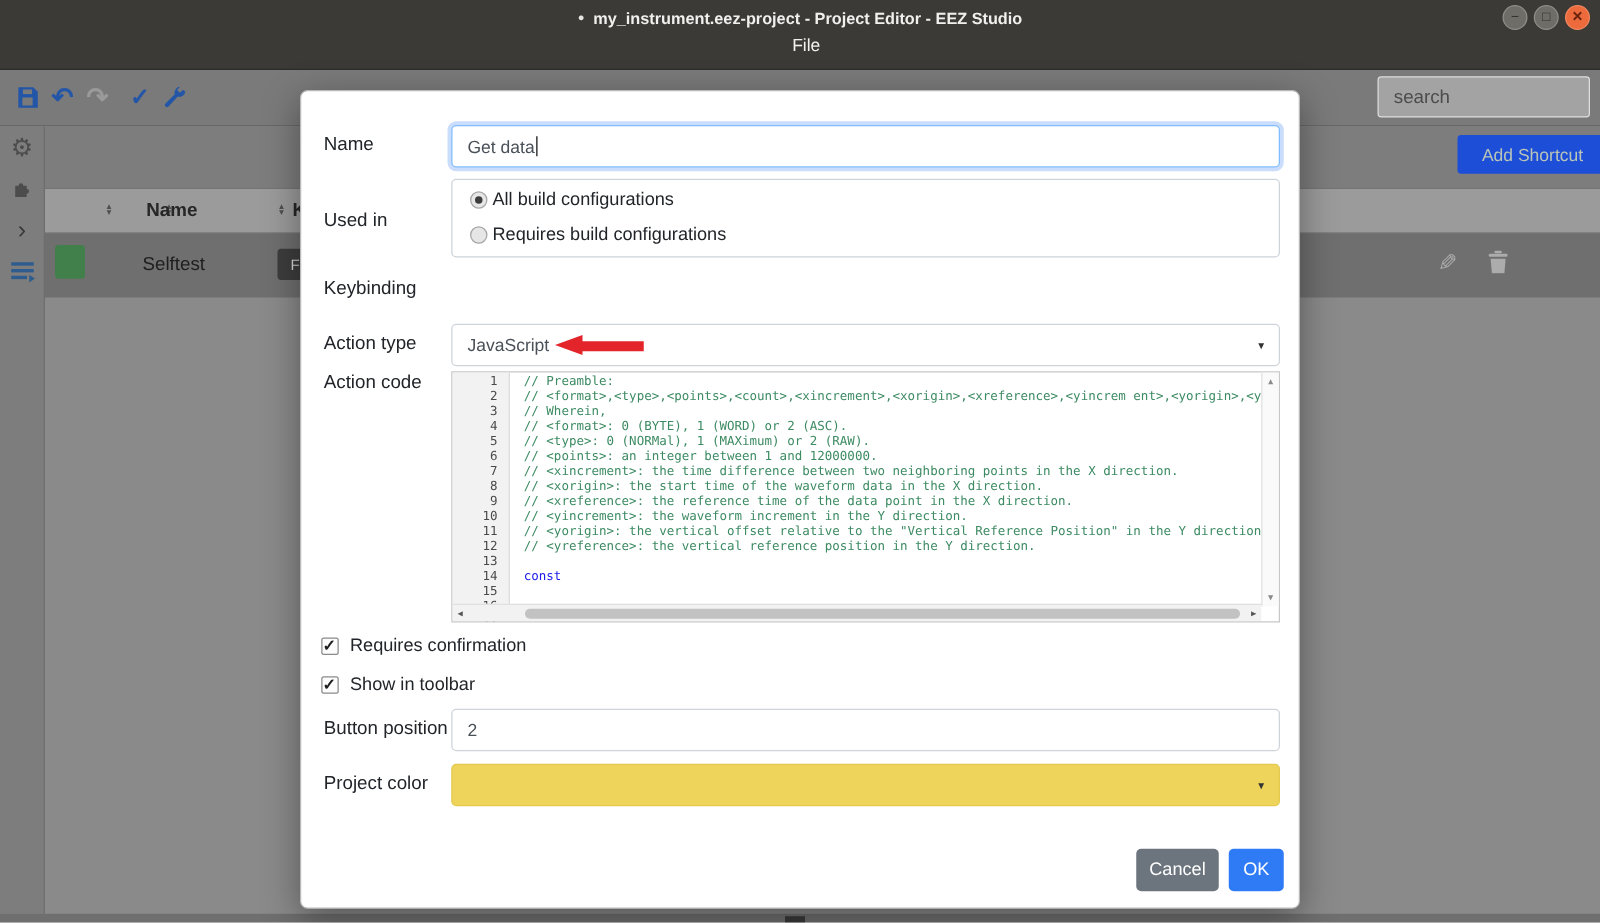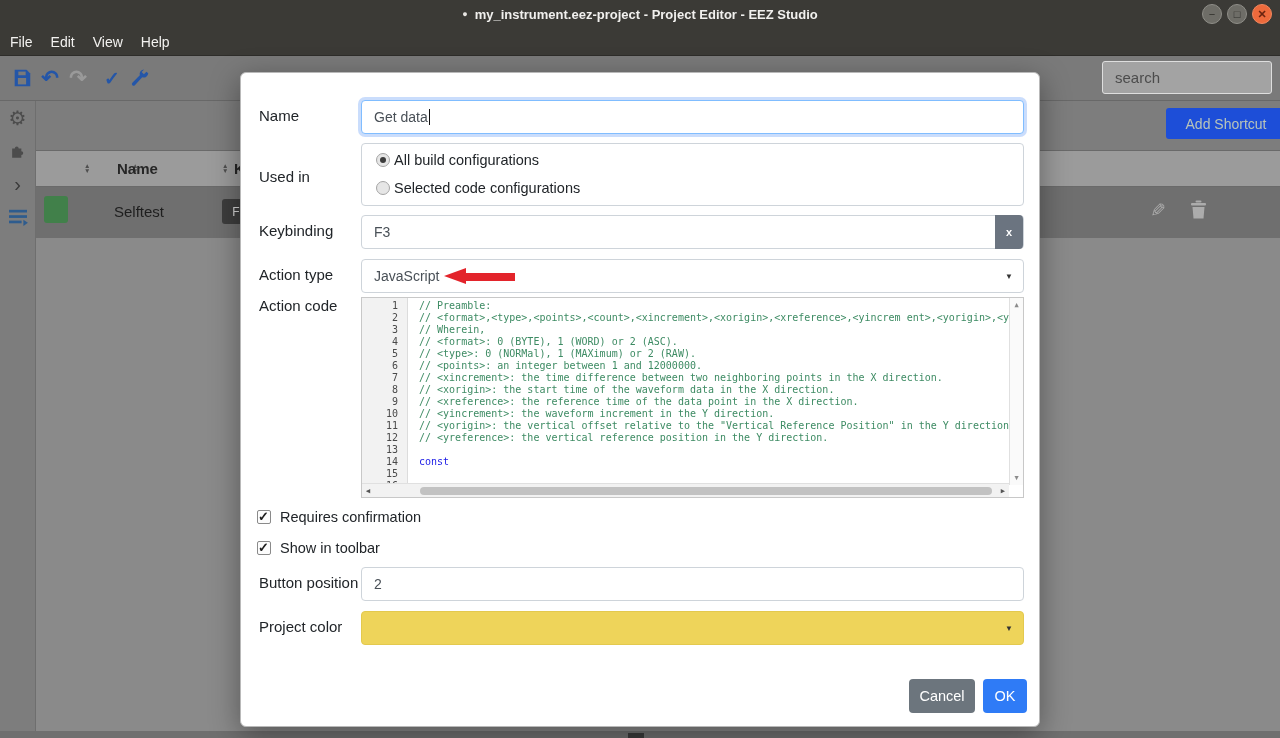--- a/index.html
+++ b/index.html
@@ -8,21 +8,21 @@
   .abs { position:absolute; }
 
   
   .titlebar { left:0; top:0; width:1280px; height:28px; background:#3b3a36; display:flex; align-items:center; justify-content:center; }
   .title-text { color:#f1f0ee; font-size:13px; font-weight:bold; display:flex; align-items:center; gap:7px; }
   .title-dot { font-size:9px; color:#e8e6e3; }
   .win-controls { position:absolute; right:8px; top:4px; display:flex; gap:5px; }
   .win-btn { width:20px; height:20px; border-radius:50%; display:flex; align-items:center; justify-content:center; font-size:11px; line-height:1; }
   .win-min,.win-max { background:#6e6d67; border:1px solid #8f8e88; color:#2f2e2a; }
   .win-close { background:#ed6a3c; border:1px solid #f0875f; color:#6b2410; font-weight:bold; }
-  .menubar { left:0; top:28px; width:1280px; height:28px; background:#3b3a36; border-bottom:1px solid #2e2d2a; display:flex; align-items:center; gap:18px; padding-left:10px; }
+  .menubar { left:0; top:28px; width:1280px; height:28px; background:#3b3a36; border-bottom:1px solid #2e2d2a; display:flex; align-items:center; gap:18px; padding-left:10px;flex-direction:column; }
   .menu-item { color:#f3f2f0; font-size:14px; }
 
   
   .toolbar { left:0; top:56px; width:1280px; height:45px; background:#7a7a7a; border-bottom:1px solid #686868; display:flex; align-items:center; padding-left:8px; }
   .tb-icon { width:28px; height:28px; display:flex; align-items:center; justify-content:center; }
   .glyph-blue { color:#2456a8; font-weight:bold; }
   .glyph-gray { color:#9a9a9a; font-weight:bold; }
   .search-box { position:absolute; right:8px; top:5px; width:170px; height:33px; background:#a3a3a3; border:1px solid #dedede; border-radius:3px; color:#4c4c4c; font-size:15px; padding:0 12px; font-family:"Liberation Sans",sans-serif; }
   .search-box::placeholder { color:#4c4c4c; opacity:1; }
   .band { left:36px; top:101px; width:1244px; height:49px; background:#7d7d7d; }
@@ -187,29 +187,25 @@
   </div>
 
   <div class="dlg-label" style="top:95px;">Used in</div>
   <div class="group-box">
     <div class="radio-row" style="top:8px;">
       <span class="radio on"></span>
       <span>All build configurations</span>
     </div>
     <div class="radio-row" style="top:36px;">
       <span class="radio"></span>
-      <span>Selected code configurations</span>
+      <span>Requires build configurations</span>
     </div>
   </div>
 
   <div class="dlg-label" style="top:149px;">Keybinding</div>
-  <div class="field" style="top:142px;">
-    <span>F3</span>
-    <div class="kb-clear">x</div>
-  </div>
 
   <div class="dlg-label" style="top:193px;">Action type</div>
   <div class="field" style="top:186px;">
     <span>JavaScript</span>
     <span class="select-caret">▼</span>
   </div>
   <div class="red-arrow">
       <div class="head"></div>
       <div class="shaft"></div>
     </div>

